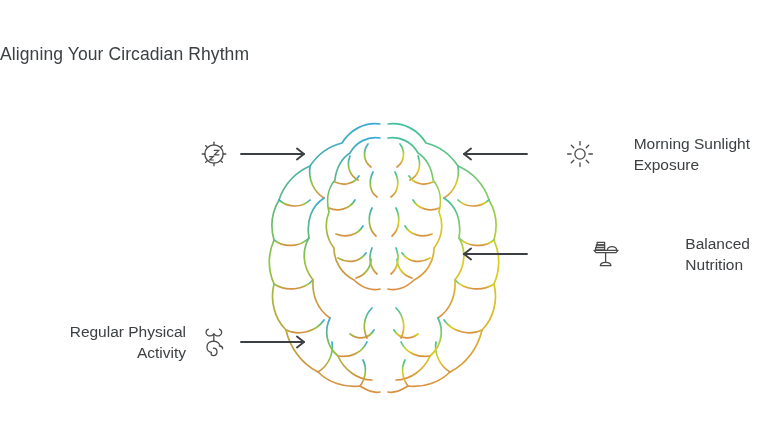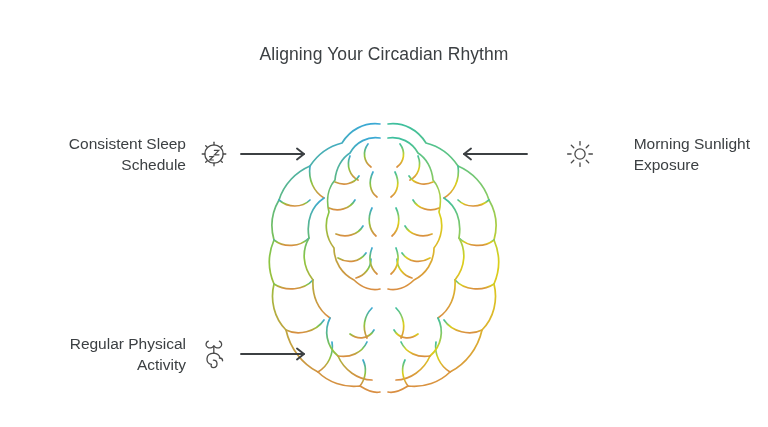--- a/index.html
+++ b/index.html
@@ -24,21 +24,20 @@
     height: 427px;
     background: #ffffff;
   }
 
   
   #title {
     position: absolute;
     top: 44px;
     left: 0;
     width: 768px;
-    text-align: center;
     font-size: 17.5px;
     font-weight: 400;
     letter-spacing: 0.1px;
     color: #3c4043;
     white-space: nowrap;
   }
 
   
   #brain-illustration {
     position: absolute;
@@ -55,21 +54,21 @@
     display: flex;
     align-items: center;
     height: 60px;
   }
 
   .item.left  { left: 18px;  width: 294px; justify-content: flex-end; }
   .item.right { right: 18px; width: 294px; justify-content: space-between; }
 
   .row-1 { top: 124px; }
   .row-2 { top: 224px; }
-  .row-3 { top: 324px; }
+  .row-3 { top: 312px; }
 
   .item-label {
     font-size: 15.5px;
     line-height: 21px;
     font-weight: 400;
     color: #3c4043;
     white-space: pre-line;
   }
   .item.left  .item-label { text-align: right; }
   .item.right .item-label { text-align: left; }
@@ -219,22 +218,20 @@
           <path d="M92 278 C 98 270, 99 260, 95 252"></path>
           <path d="M104 200 C 96 208, 94 220, 99 230"></path>
           <path d="M82 226 C 90 232, 101 231, 106 222"></path>
           <path d="M112 16 L 112 284"></path>
         </g>
       </g>
     </svg>
   </div>
 
   <div class="item left row-1">
-    <div class="item-label">Consistent Sleep
-Schedule</div>
 
     <div class="item-icon">
       <svg width="28" height="28" viewBox="0 0 28 28" fill="none" stroke="#4a4a4a" stroke-width="1.3" stroke-linecap="round">
         <circle cx="14" cy="14" r="9.2"></circle>
         <line x1="14" y1="2.2" x2="14" y2="5"></line>
         <line x1="14" y1="23" x2="14" y2="25.8"></line>
         <line x1="2.2" y1="14" x2="5" y2="14"></line>
         <line x1="23" y1="14" x2="25.8" y2="14"></line>
         <line x1="5.7" y1="5.7" x2="7.6" y2="7.6"></line>
         <line x1="20.4" y1="20.4" x2="22.3" y2="22.3"></line>
@@ -302,14 +299,38 @@
         <line x1="20.2" y1="20.2" x2="22.7" y2="22.7"></line>
         <line x1="22.7" y1="5.3" x2="20.2" y2="7.8"></line>
         <line x1="7.8" y1="20.2" x2="5.3" y2="22.7"></line>
       </svg>
     </div>
 
     <div class="item-label">Morning Sunlight
 Exposure</div>
   </div>
 
+  <div class="item right row-2">
+    <div class="arrow">
+      <svg width="72" height="14" viewBox="0 0 72 14" fill="none" stroke="#3c4043" stroke-width="1.9" stroke-linecap="round" stroke-linejoin="round">
+        <line x1="8" y1="7" x2="71" y2="7"></line>
+        <polyline points="15,1.5 8,7 15,12.5"></polyline>
+      </svg>
+    </div>
+
+    <div class="item-icon">
+      <svg width="28" height="30" viewBox="0 0 28 30" fill="none" stroke="#4a4a4a" stroke-width="1.3" stroke-linecap="round" stroke-linejoin="round">
+        <path d="M5.2 3.4 h7.4 v2.4 h-7.4 z"></path>
+        <path d="M4.4 6.0 h8.2 v2.4 h-8.2 z"></path>
+        <path d="M3.6 8.6 h9.0 v2.4 h-9.0 z"></path>
+        <path d="M15.4 11.0 a4.6 3.4 0 0 1 9.2 0"></path>
+        <path d="M2.0 11.4 h24.0 a0 0 0 0 1 0 0 l-2.0 2.2 h-20.0 z"></path>
+        <path d="M13.6 13.8 v9.6"></path>
+        <path d="M8.4 26.6 c0 -2.0 2.2 -3.2 5.2 -3.2 c3.0 0 5.2 1.2 5.2 3.2"></path>
+        <path d="M8.4 26.6 h10.4"></path>
+      </svg>
+    </div>
+
+    <div class="item-label">Balanced
+Nutrition</div>
+  </div>
 
 </div>
 
 </body></html>

